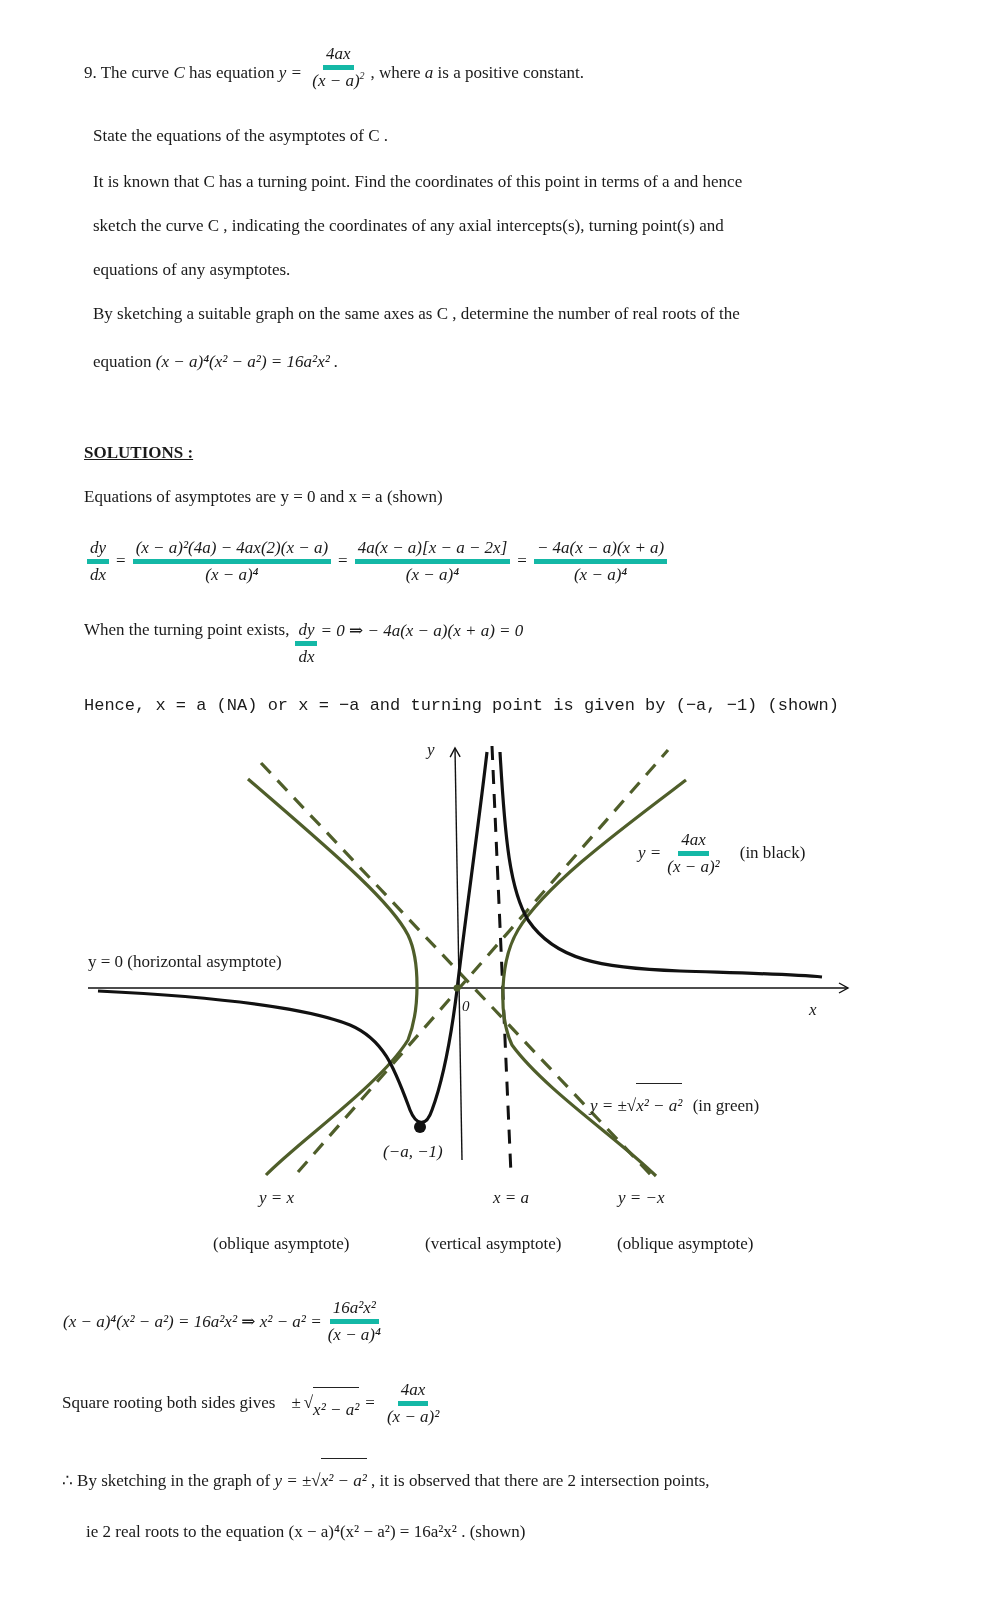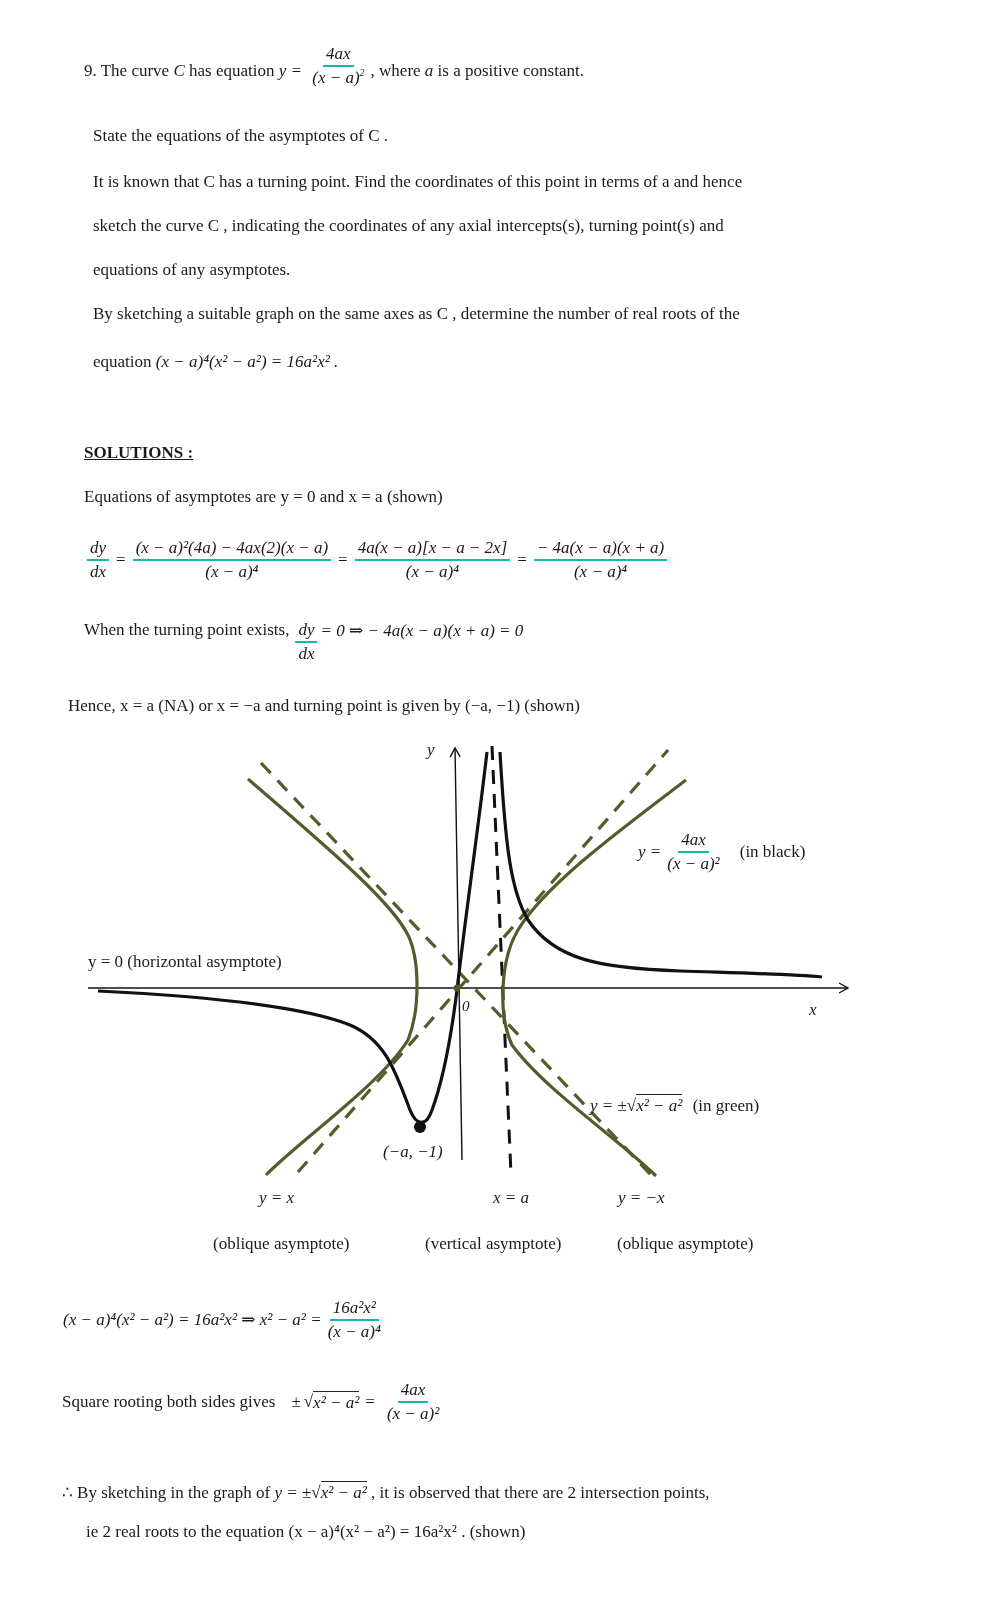--- a/index.html
+++ b/index.html
@@ -1,24 +1,24 @@
 <!DOCTYPE html>
 <html><head>
 <meta charset="utf-8">
 <style>
   html, body { margin:0; padding:0; background:#ffffff; }
   body { width:986px; height:1600px; position:relative; overflow:hidden;
          font-family:"Liberation Serif","DejaVu Serif",serif; color:#1a1a1a; font-size:17px; }
   .abs { position:absolute; white-space:nowrap; }
   .it { font-style:italic; }
   .frac { display:inline-flex; flex-direction:column; align-items:center; vertical-align:middle; margin:0 3px; }
-  .frac .num { padding:0 3px 1px; border-bottom:2px solid #14b8a6; line-height:1.15; }
+  .frac .num { padding:0 3px 1px; border-bottom:5px solid #14b8a6; line-height:1.15; }
   .frac .den { padding:1px 3px 0; line-height:1.15;font-family:Liberation Serif, serif; }
   sup { font-size:10px; vertical-align:super; line-height:0; }
-  .sqrt { border-top:1px solid #222; padding-top:1px; }
+  .sqrt { border-top:1px solid #222; padding-top:12px; }
   .heading { font-weight:bold; text-decoration:underline; }
   svg { position:absolute; left:0; top:0; }
   .lbl { position:absolute; white-space:nowrap; font-size:17px; }
 </style>
 </head>
 <body>
 
 <div class="abs" style="left:84px;top:58px;">
   <span>9.</span>
   <span>The curve</span>
@@ -70,21 +70,21 @@
 
 <div class="abs" style="left:84px;top:620px;display:flex;align-items:flex-start;">
   <span>When the turning point exists,</span>
   <span class="frac it" style="margin-left:6px;">
     <span class="num">dy</span>
     <span class="den">dx</span>
   </span>
   <span class="it">= 0 ⇒ − 4a(x − a)(x + a) = 0</span>
 </div>
 
-<div class="abs" style="left:68px;top:696px;">Hence,     x = a (NA)  or  x = −a  and turning point is given by (−a,  −1)  (shown)</div>
+<div class="abs" style="left:84px;top:696px;font-family:Liberation Mono, monospace;">Hence,     x = a (NA)  or  x = −a  and turning point is given by (−a,  −1)  (shown)</div>
 
 <svg width="986" height="1600">
   <defs>
     <marker id="arrow" markerWidth="12" markerHeight="12" refX="10" refY="6" orient="auto" markerUnits="userSpaceOnUse">
       <path d="M1,1 L10,6 L1,11" fill="none" stroke="#111" stroke-width="1.4"></path>
     </marker>
   </defs>
 
   <line x1="88" y1="988" x2="848" y2="988" stroke="#111" stroke-width="1.4" marker-end="url(#arrow)"></line>
   <line x1="462" y1="1160" x2="455" y2="748" stroke="#111" stroke-width="1.4" marker-end="url(#arrow)"></line>
@@ -147,18 +147,18 @@
   <span style="margin-left:16px;">±</span>
   <span style="margin-left:3px;">√</span>
     <span class="it sqrt">x² − a²</span>
   <span style="margin:0 6px;">=</span>
   <span class="frac it">
     <span class="num">4ax</span>
     <span class="den">(x − a)²</span>
   </span>
 </div>
 
-<div class="abs" style="left:62px;top:1470px;margin-top:12px;">
+<div class="abs" style="left:62px;top:1470px;">
   <span>∴ By sketching in the graph of</span>
   <span class="it">y = ±</span>√<span class="it sqrt">x² − a²</span>
   <span>, it is observed that there are 2 intersection points,</span>
 </div>
 <div class="abs" style="left:86px;top:1522px;">ie 2 real roots to the equation  (x − a)⁴(x² − a²) = 16a²x² . (shown)</div>
 
 </body></html>

